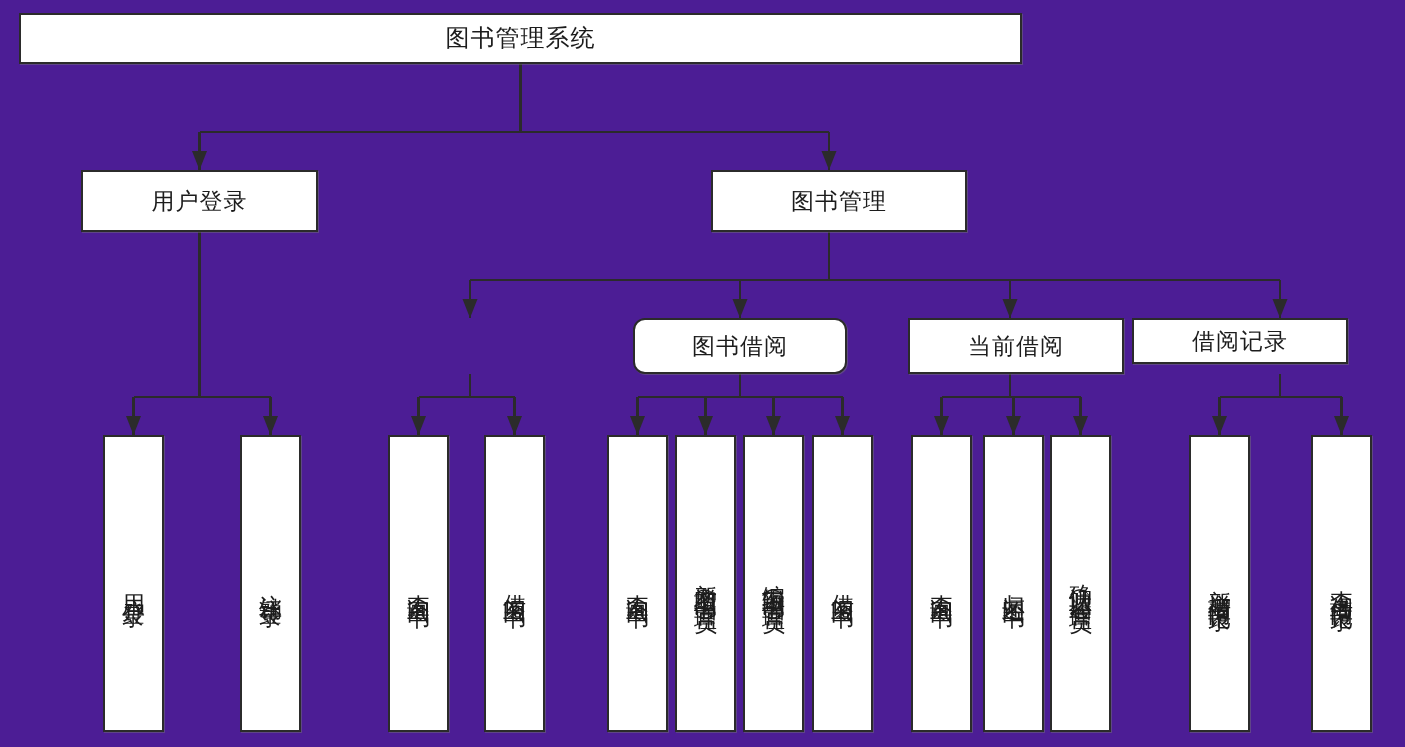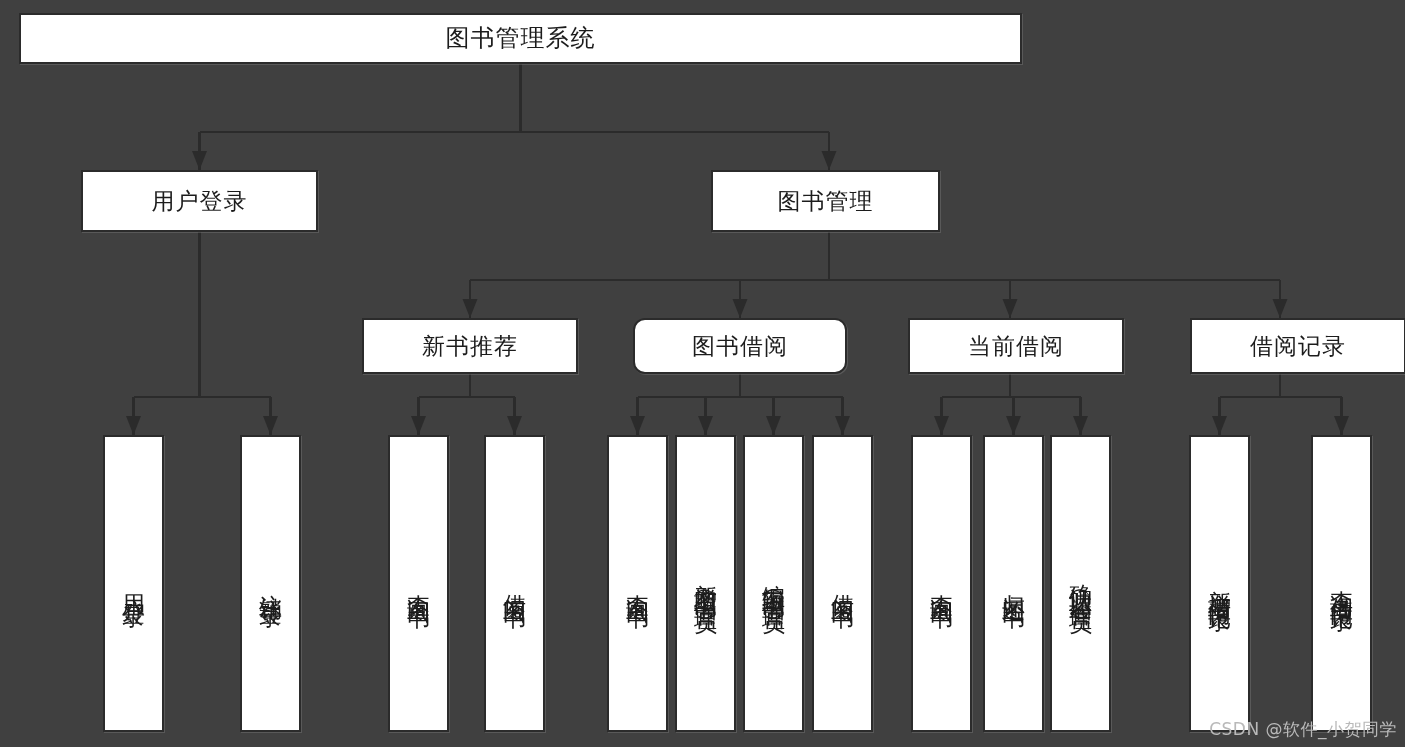--- a/index.html
+++ b/index.html
@@ -5,21 +5,21 @@
 <style>
   html,body{margin:0;padding:0;background:#ffffff;}
   body{
     font-family:"DejaVu Sans","Liberation Sans",sans-serif;
     color:#1a1a1a;
   }
   #diagram{
     position:relative;
     width:1405px;
     height:747px;
-    background:#404040;
+    background:#4c1d95;
     overflow:hidden;
   }
   #edges{
     position:absolute;
     left:0; top:0;
     width:1405px; height:747px;
     pointer-events:none;
   }
   .node{
     position:absolute;
@@ -125,34 +125,31 @@
       <path d="M 1334 416 L 1341.5 435 L 1349 416 Z" fill="#2b2b2b"></path>
     </svg>
 
   <div class="node root" style="left:19px;top:13px;width:1003px;height:51px;">
     <span class="label">图书管理系统</span>
   </div>
 
   <div class="node" style="left:81px;top:170px;width:237px;height:62px;">
     <span class="label">用户登录</span>
   </div>
-  <div class="node" style="left:711px;top:170px;width:229px;height:62px;">
+  <div class="node" style="left:711px;top:170px;width:256px;height:62px;">
     <span class="label">图书管理</span>
   </div>
 
-  <div class="node" style="left:362px;top:318px;width:216px;height:56px;">
-    <span class="label">新书推荐</span>
-  </div>
   <div class="node" style="left:633px;top:318px;width:214px;height:56px;border-radius:12px;">
     <span class="label">图书借阅</span>
   </div>
   <div class="node" style="left:902px;top:318px;width:216px;height:56px;margin-left:6px;">
     <span class="label">当前借阅</span>
   </div>
-  <div class="node" style="left:1190px;top:318px;width:216px;height:56px;justify-content:center;">
+  <div class="node" style="left:1132px;top:318px;width:216px;height:46px;justify-content:center;">
     <span class="label">借阅记录</span>
   </div>
 
   <div class="node vertical" style="left:103px;top:435px;width:61px;height:297px;">
     <span class="label">用户登录</span>
   </div>
   <div class="node vertical" style="left:240px;top:435px;width:61px;height:297px;">
     <span class="label">注销登录</span>
   </div>
 
@@ -186,14 +183,13 @@
     <span class="label">确认归还（管理员）</span>
   </div>
 
   <div class="node vertical" style="left:1189px;top:435px;width:61px;height:297px;">
     <span class="label">新增借阅记录</span>
   </div>
   <div class="node vertical" style="left:1311px;top:435px;width:61px;height:297px;">
     <span class="label">查询借阅记录</span>
   </div>
 
-  <div id="watermark">CSDN @软件_小贺同学</div>
 </div>
 
 </body></html>

